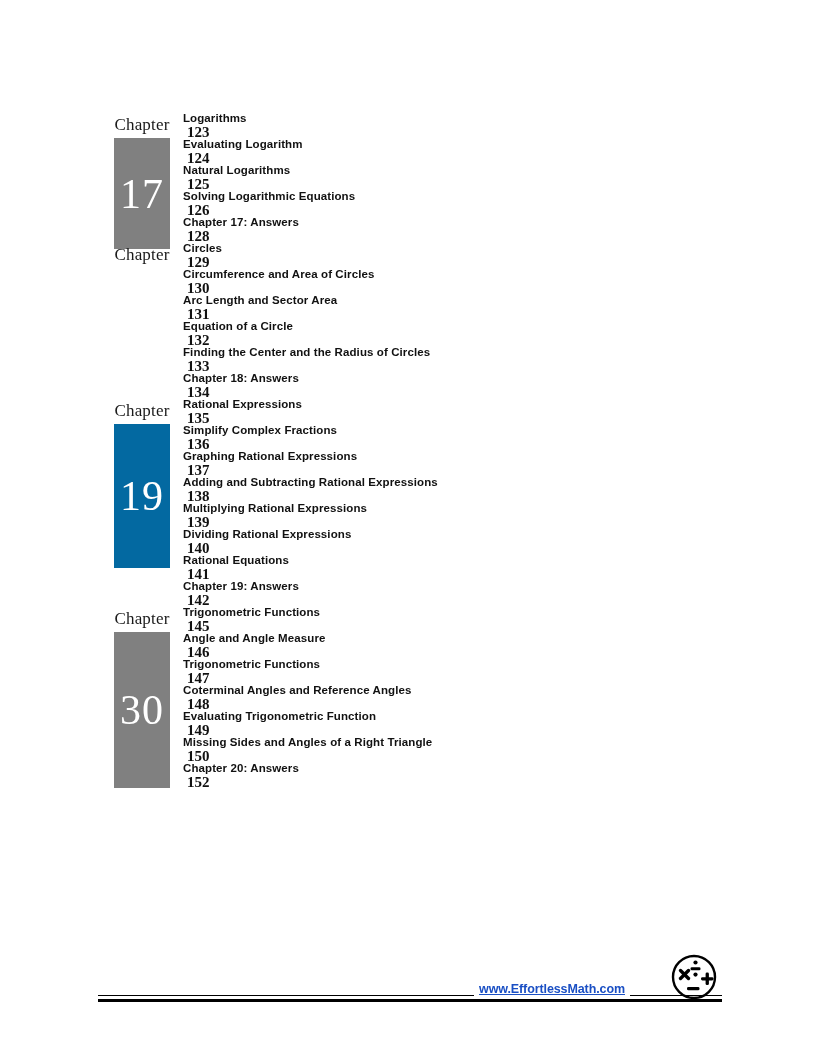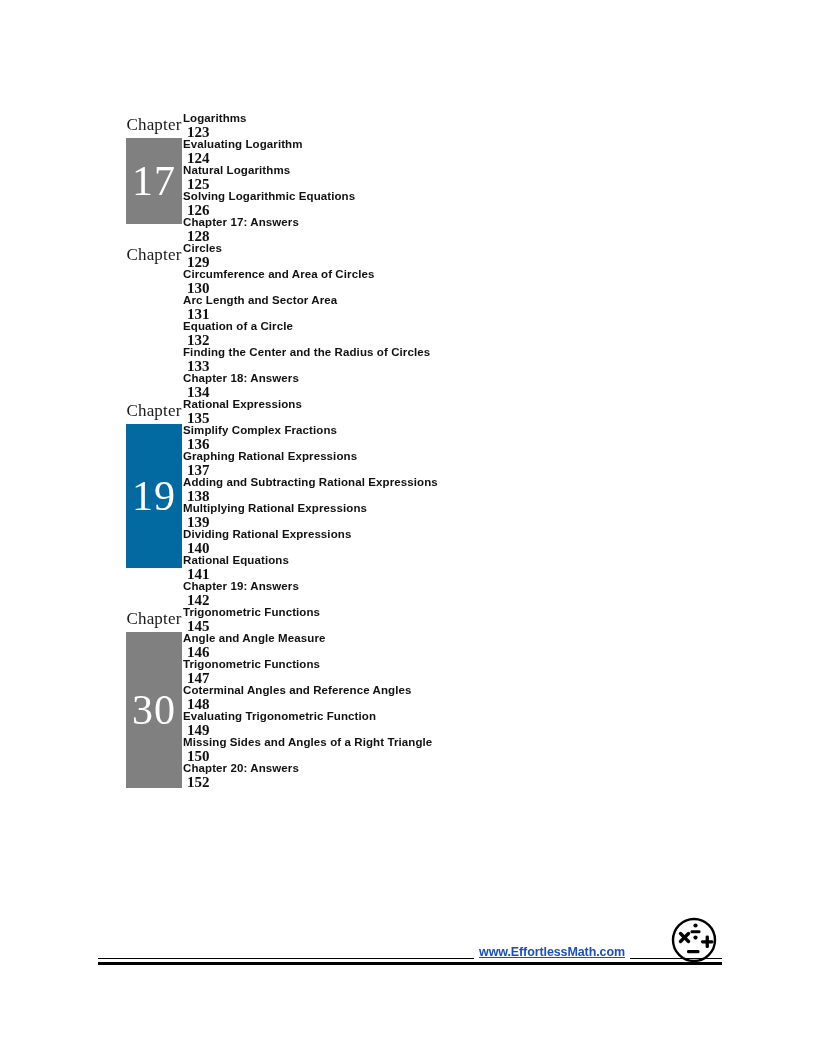--- a/index.html
+++ b/index.html
@@ -21,21 +21,21 @@
   }
 
   
   .chapter-group {
     position: relative;
     margin-bottom: 0;
   }
 
   .chapter-marker {
     position: absolute;
-    left: 16px;
+    left: 4px;
     top: 0;
     width: 68px;
     text-align: center;
     padding-left: 12px;
   }
 
   .chapter-word {
     font-family: "Liberation Serif", serif;
     font-size: 17px;
     color: #1a1a1a;
@@ -98,21 +98,21 @@
     font-weight: bold;
     font-size: 15px;
     text-align: right;
     min-width: 26px;
   }
 
   
   .footer {
     position: absolute;
     left: 98px;
-    top: 958px;
+    top: 995px;
     width: 624px;
     text-align: right;
   }
 
   .footer-rule-thin {
     height: 1px;
     background: #000000;
     width: 100%;
   }
 
@@ -146,21 +146,21 @@
   }
 </style>
 </head>
 <body>
 
 <div class="toc-page">
 
 <div class="chapter-group">
       <div class="chapter-marker">
         <div class="chapter-word">Chapter</div>
-        <div class="chapter-box" style="height: 86px; background: rgb(128, 128, 128);">
+        <div class="chapter-box" style="height: 111px; background: rgb(128, 128, 128);">
           <span>17</span>
         </div>
       </div>
       <div class="entries">
         <div class="entry">
           <span class="entry-title">Logarithms</span>
           <span class="entry-dots">........................................................................................................................................................................................................</span>
           <span class="entry-page">123</span>
         </div>
         <div class="entry">

